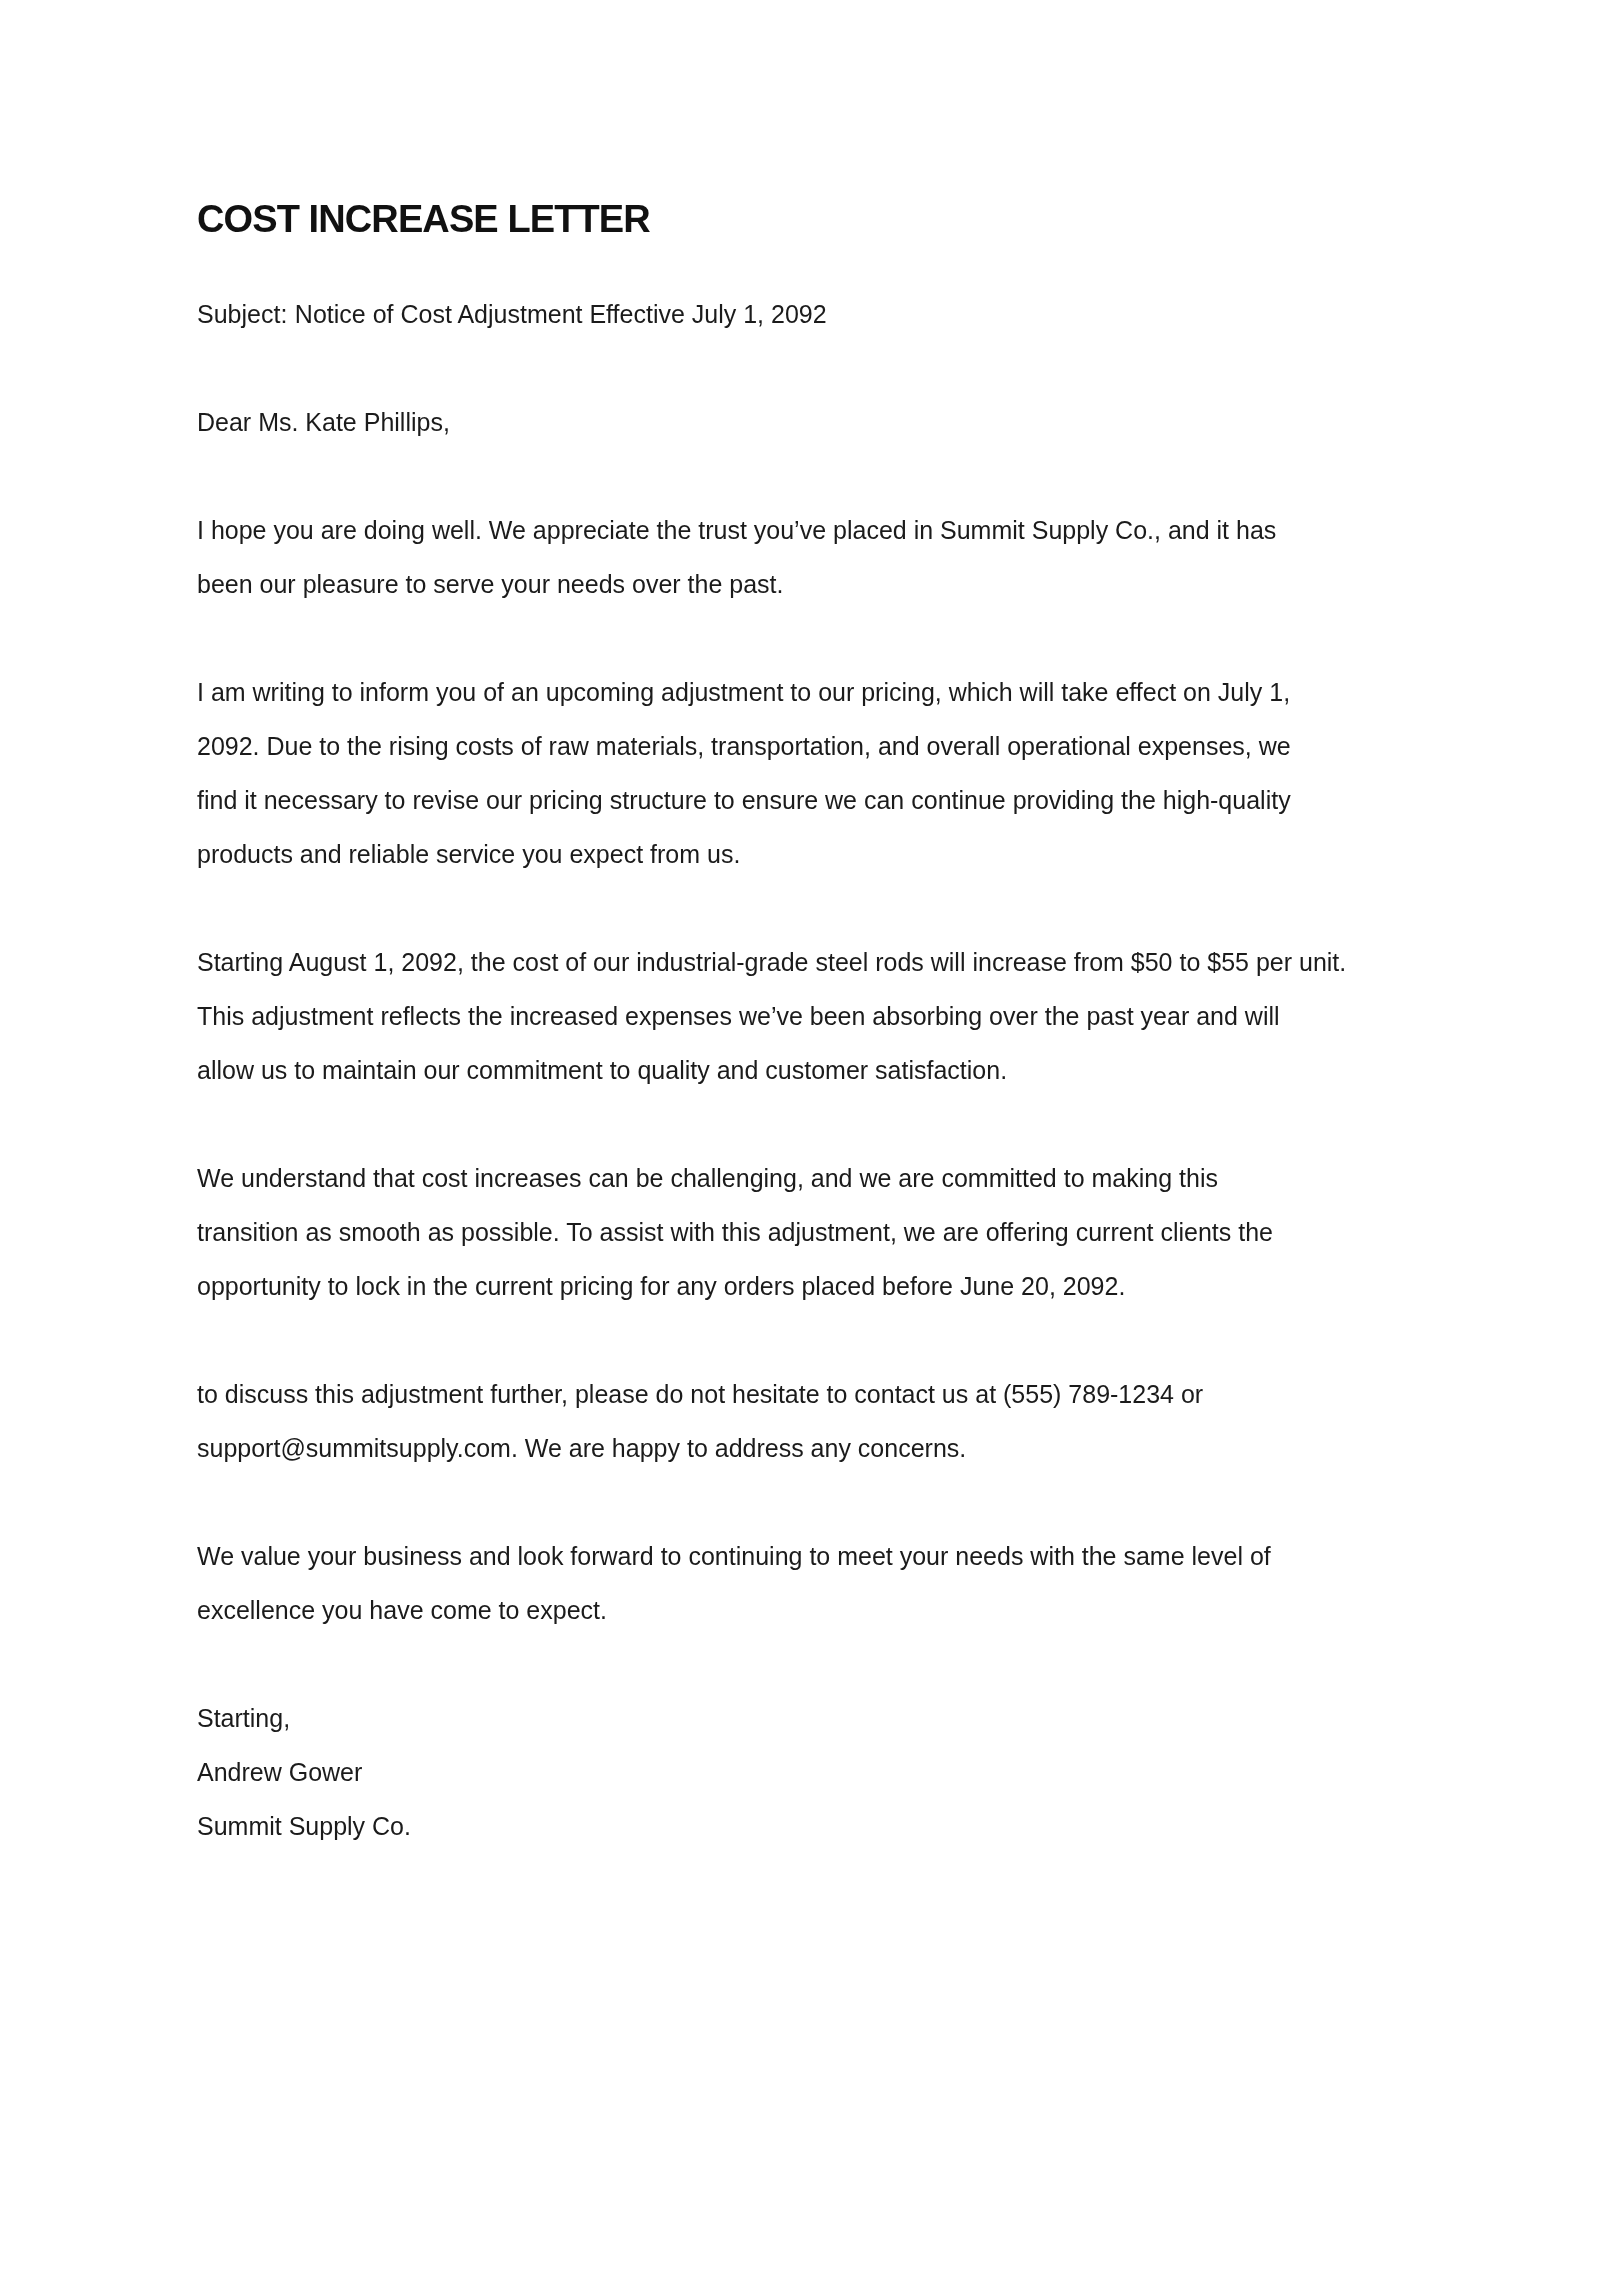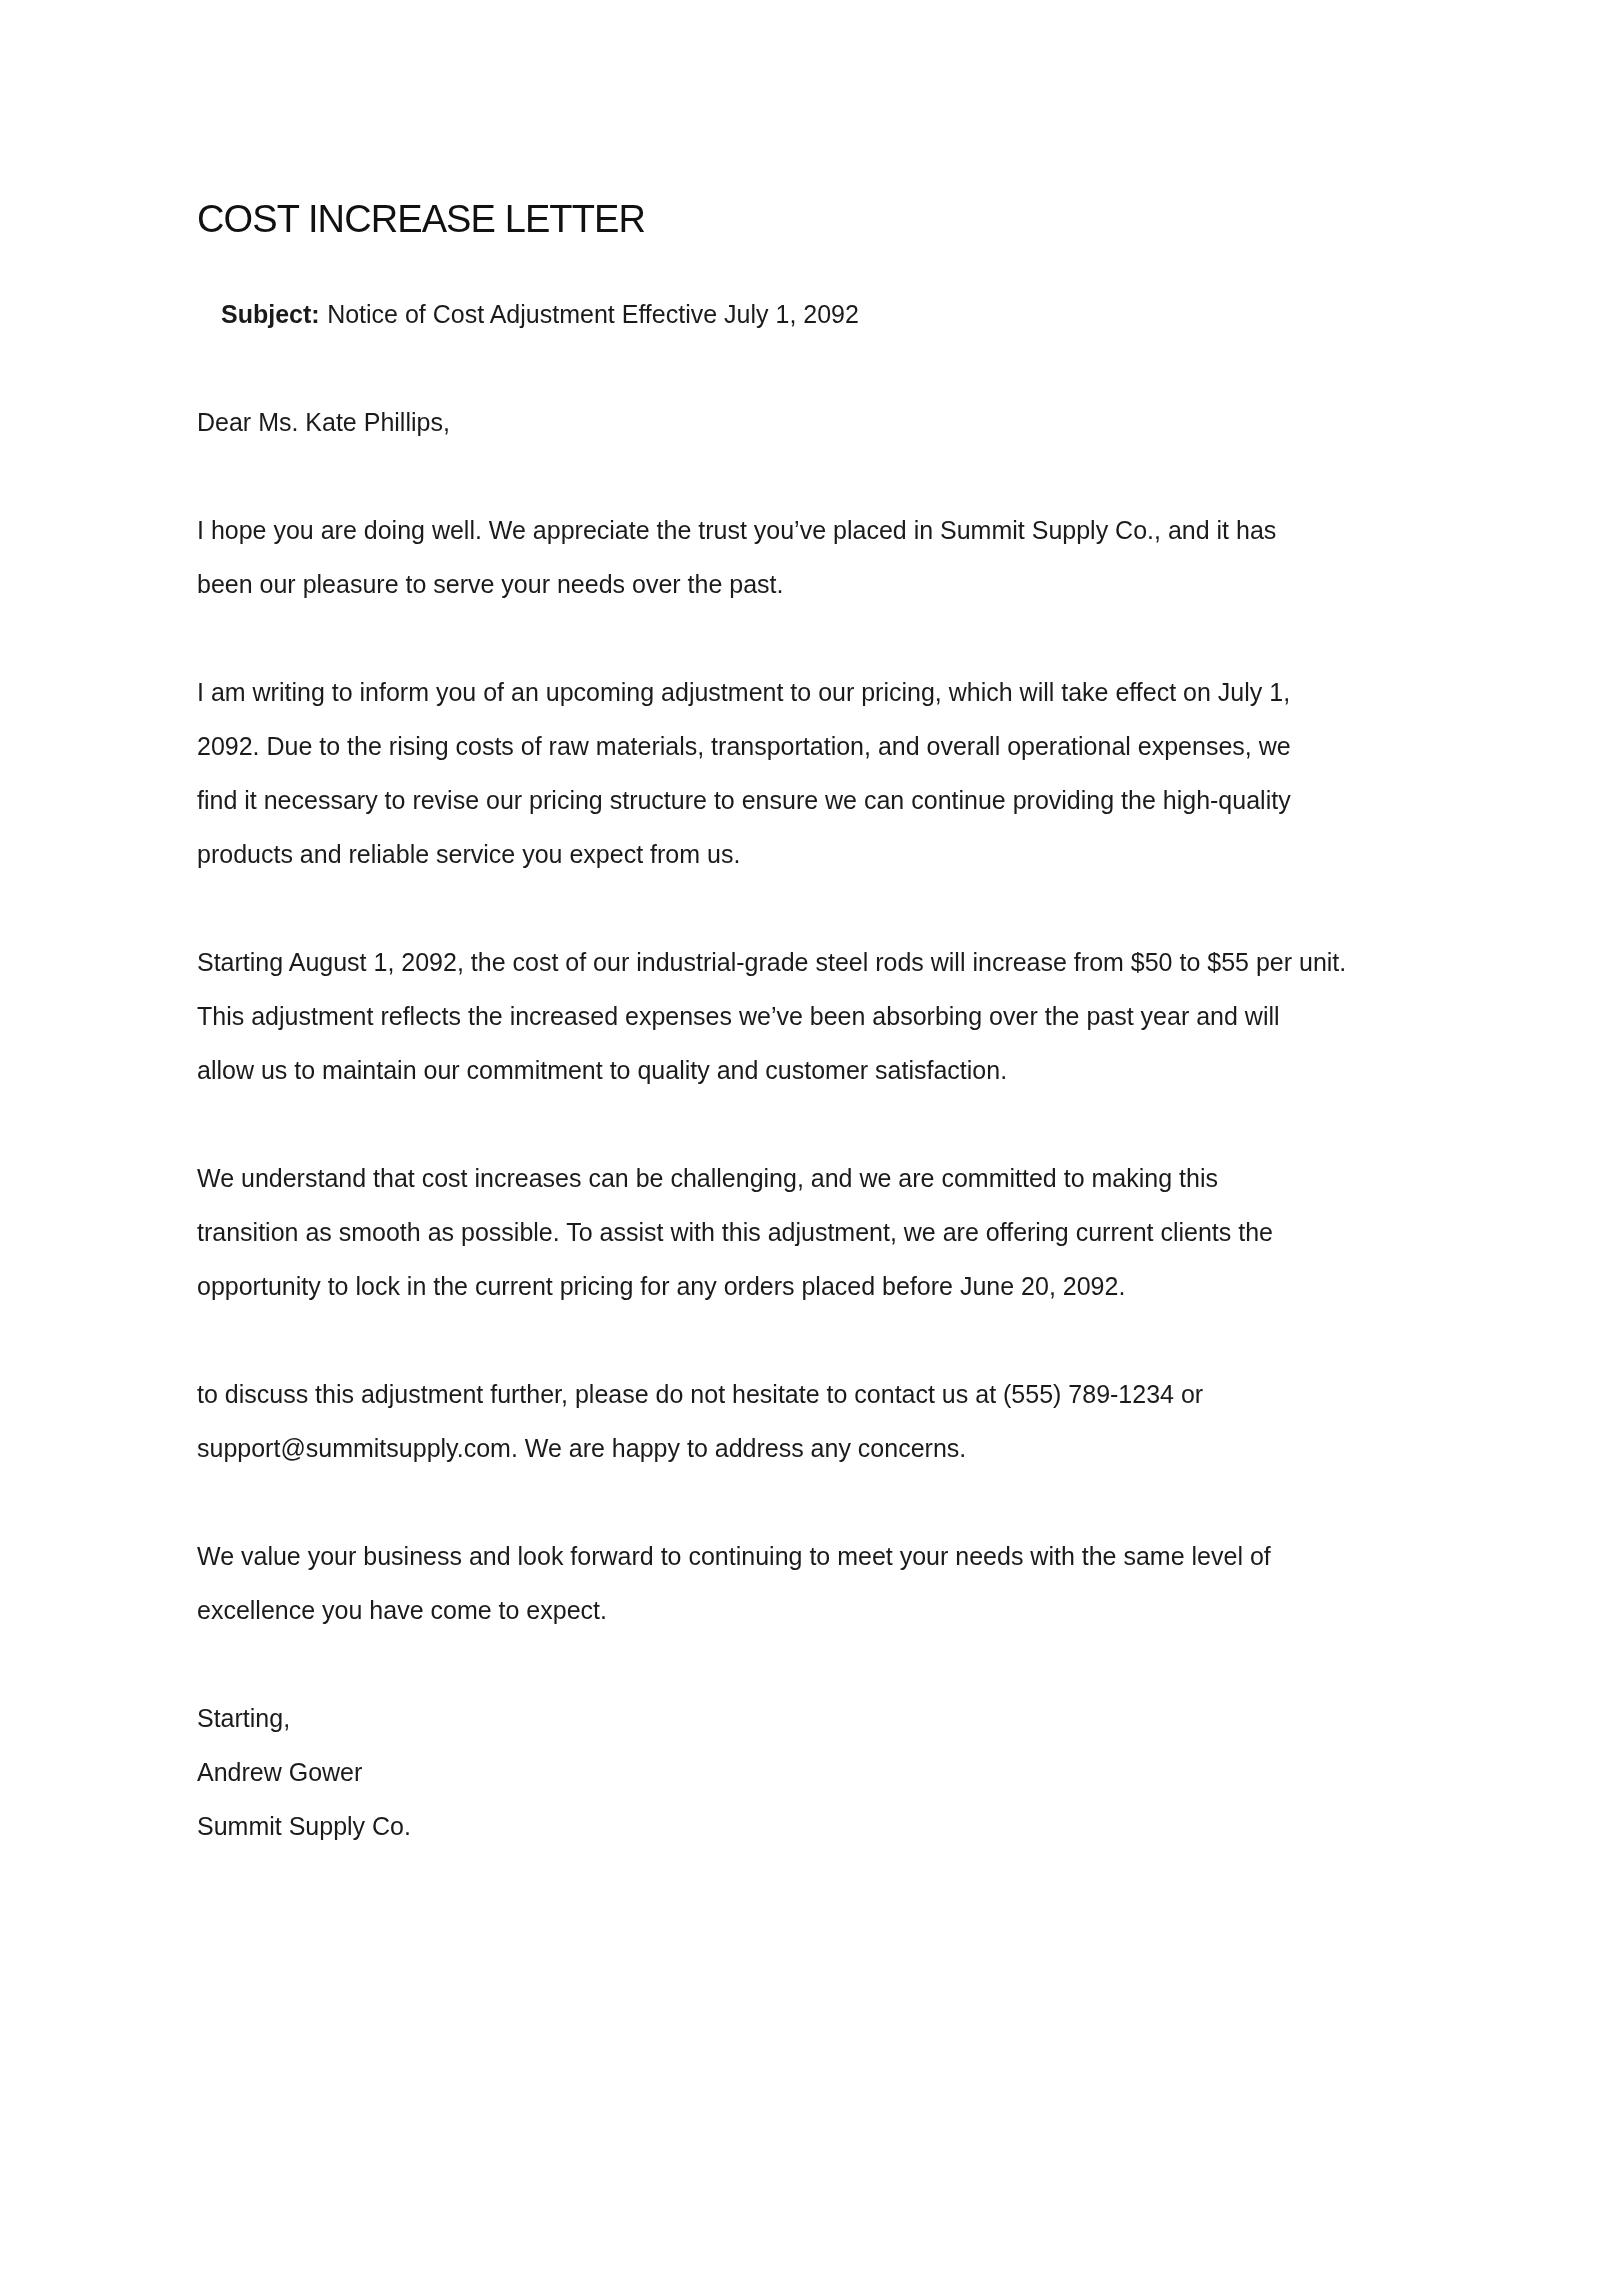--- a/index.html
+++ b/index.html
@@ -15,37 +15,36 @@
     overflow: hidden;
     color: #1b1b1b;
     font-family: "Liberation Sans", sans-serif;
   }
   .content {
     box-sizing: border-box;
     padding: 188px 125px 0 197px;
   }
   .title {
     font-size: 38px;
-    font-weight: 400;
+    font-weight: 700;
     letter-spacing: -0.9px;
     line-height: 63px;
     margin: 0 0 36px 0;
     color: #111111;
     white-space: nowrap;
   }
   .subject,
   .greeting,
   .para {
     font-size: 25px;
     line-height: 54px;
     margin: 0 0 54px 0;
   }
   .subject-label {
-    font-weight: 700;
-    margin-left: 24px;
+    font-weight: 400;
   }
   .subject-text {
     margin-left: 0.3em;
   }
   .line {
     display: block;
     white-space: nowrap;
   }
   .closing p {
     font-size: 25px;

